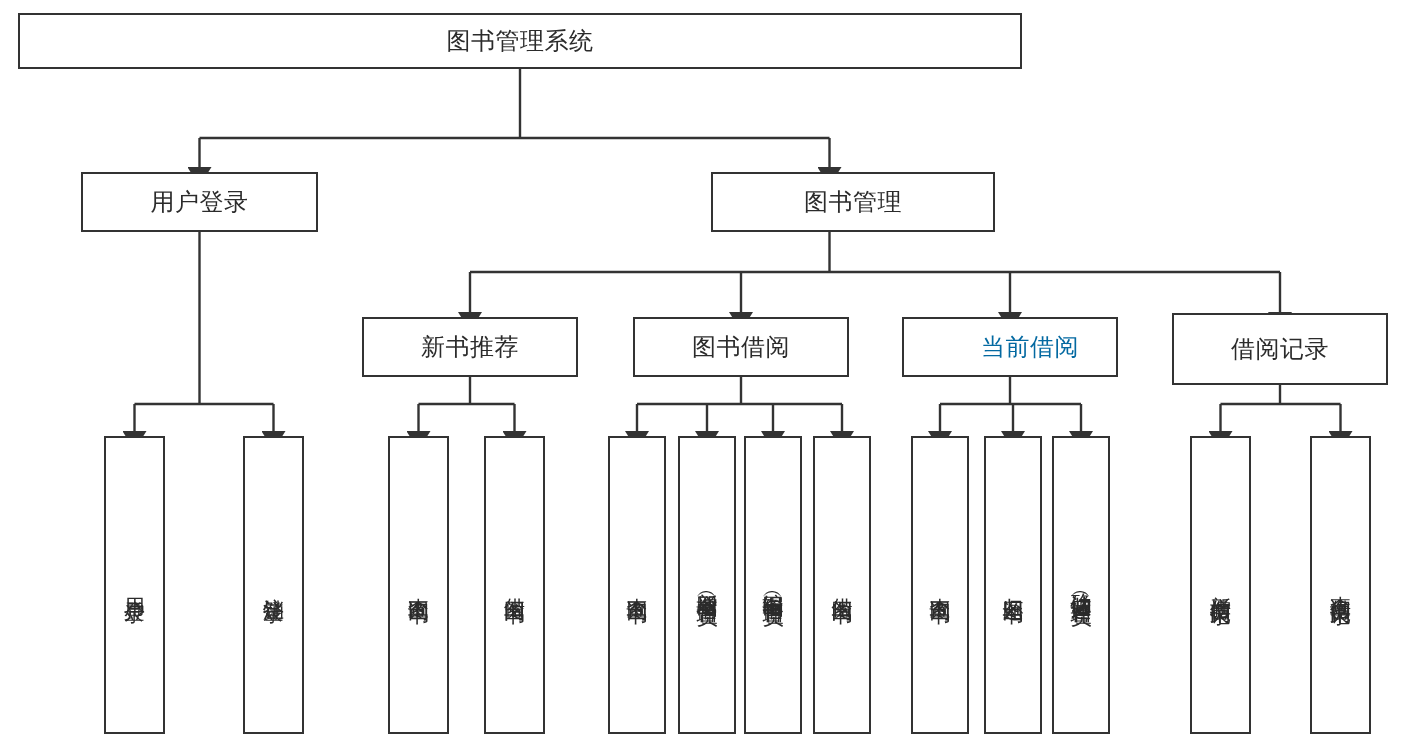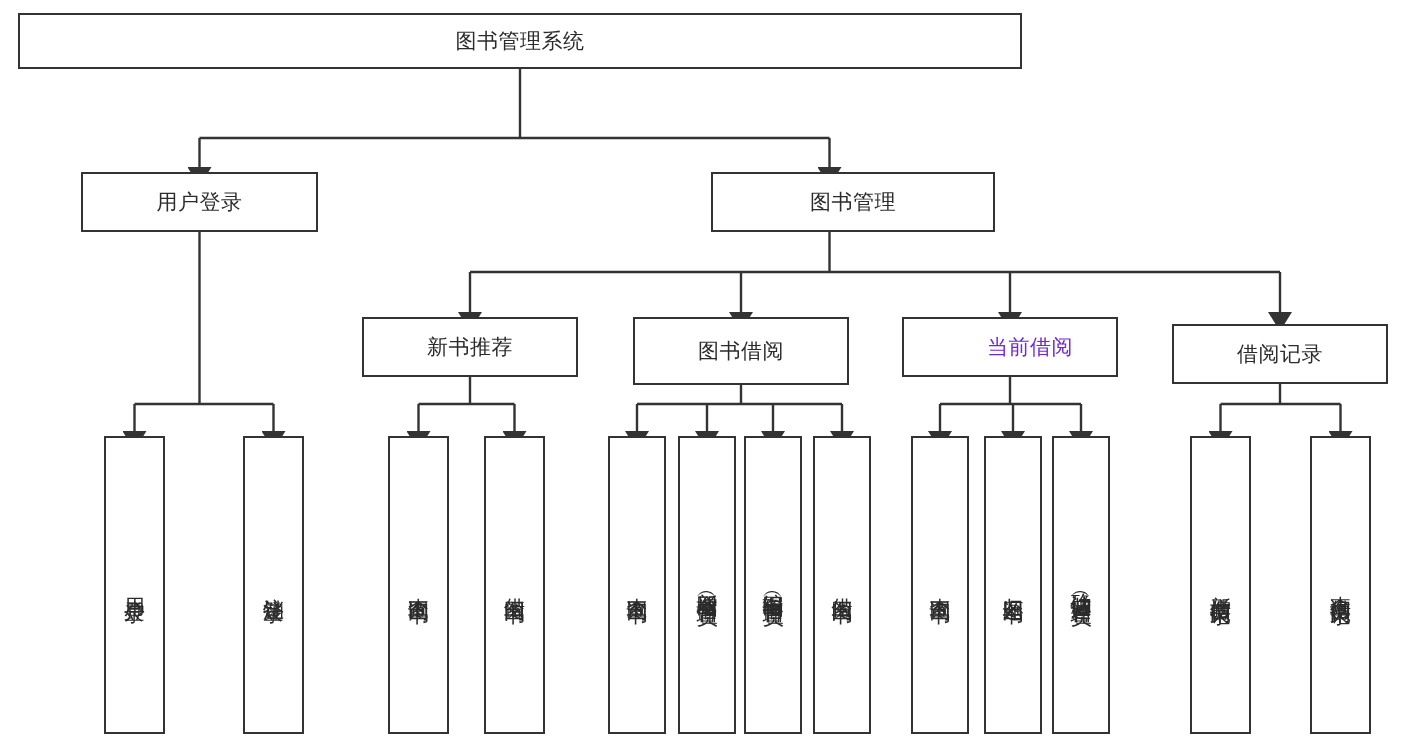--- a/index.html
+++ b/index.html
@@ -29,21 +29,21 @@
     box-sizing: border-box;
     background: #ffffff;
     border: 2px solid #333333;
     display: flex;
     align-items: center;
     justify-content: center;
     overflow: hidden;
   }
   .node-label {
     color: #2b2b2b;
-    font-size: 21px;
+    font-size: 24px;
     line-height: 1.28;
     letter-spacing: 0.5px;
     white-space: pre;
     text-align: center;
   }
   .node.vertical .node-label {
     writing-mode: vertical-rl;
     text-orientation: upright;
     letter-spacing: 2px;
     line-height: 1.05;
@@ -110,27 +110,27 @@
       </div>
       <div class="node" style="left: 81px; top: 172px; width: 237px; height: 60px; border-color: rgb(51, 51, 51);">
         <span class="node-label" style="color: rgb(43, 43, 43);">用户登录</span>
       </div>
       <div class="node" style="left: 711px; top: 172px; width: 284px; height: 60px; border-color: rgb(51, 51, 51);">
         <span class="node-label" style="color: rgb(43, 43, 43);">图书管理</span>
       </div>
       <div class="node" style="left: 362px; top: 317px; width: 216px; height: 60px; border-color: rgb(51, 51, 51);">
         <span class="node-label" style="color: rgb(43, 43, 43);">新书推荐</span>
       </div>
-      <div class="node" style="left: 633px; top: 317px; width: 216px; height: 68px; border-color: rgb(51, 51, 51);">
+      <div class="node" style="left: 633px; top: 317px; width: 216px; height: 60px; border-color: rgb(51, 51, 51);">
         <span class="node-label" style="color: rgb(43, 43, 43);">图书借阅</span>
       </div>
       <div class="node" style="left: 902px; top: 317px; width: 216px; height: 60px; border-color: rgb(51, 51, 51);">
-        <span class="node-label" style="color: #6d28d9; margin-left: 40px;">当前借阅</span>
+        <span class="node-label" style="color: #0369a1; margin-left: 40px;">当前借阅</span>
       </div>
-      <div class="node" style="left: 1172px; top: 324px; width: 216px; height: 60px; border-color: rgb(51, 51, 51);">
+      <div class="node" style="left: 1172px; top: 313px; width: 216px; height: 72px; border-color: rgb(51, 51, 51);">
         <span class="node-label" style="color: rgb(43, 43, 43);">借阅记录</span>
       </div>
       <div class="node vertical" style="left: 104px; top: 436px; width: 61px; height: 298px; border-color: rgb(51, 51, 51);">
         <span class="node-label" style="color: rgb(43, 43, 43);">用户登录</span>
       </div>
       <div class="node vertical" style="left: 243px; top: 436px; width: 61px; height: 298px; border-color: rgb(51, 51, 51);">
         <span class="node-label" style="color: rgb(43, 43, 43);">注销登录</span>
       </div>
       <div class="node vertical" style="left: 388px; top: 436px; width: 61px; height: 298px; border-color: rgb(51, 51, 51);">
         <span class="node-label" style="color: rgb(43, 43, 43);">查询图书</span>

